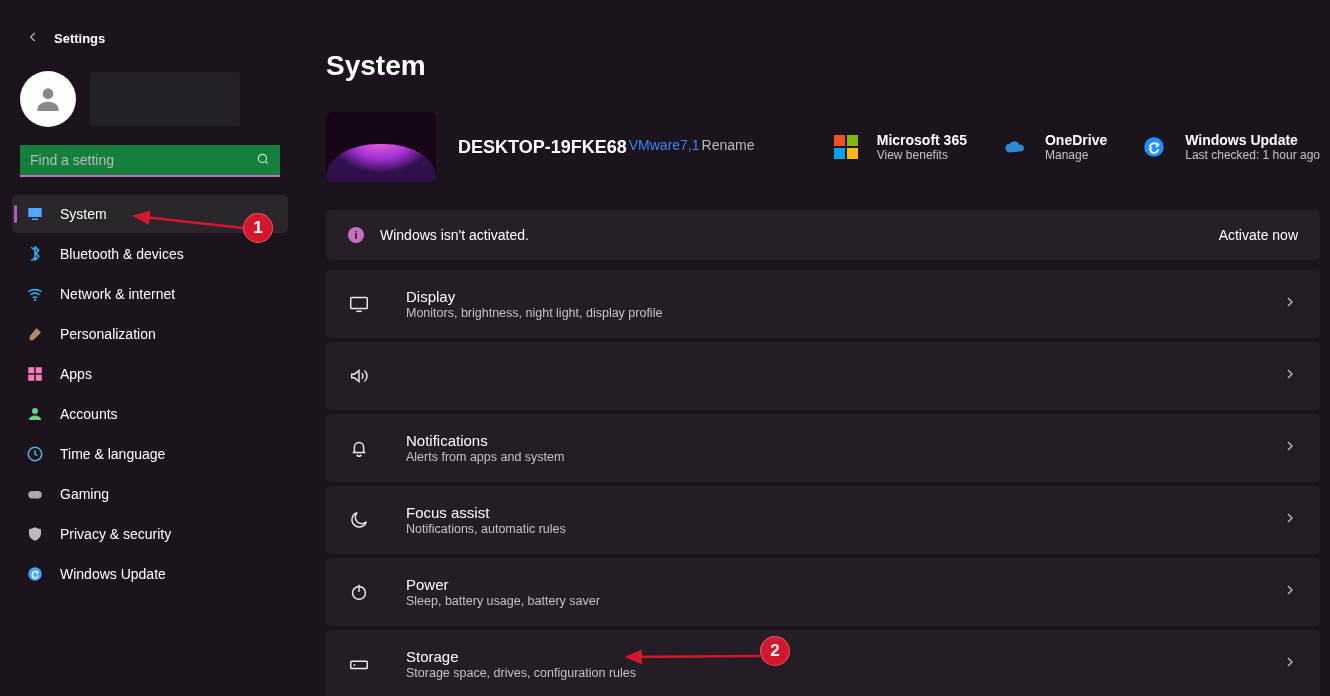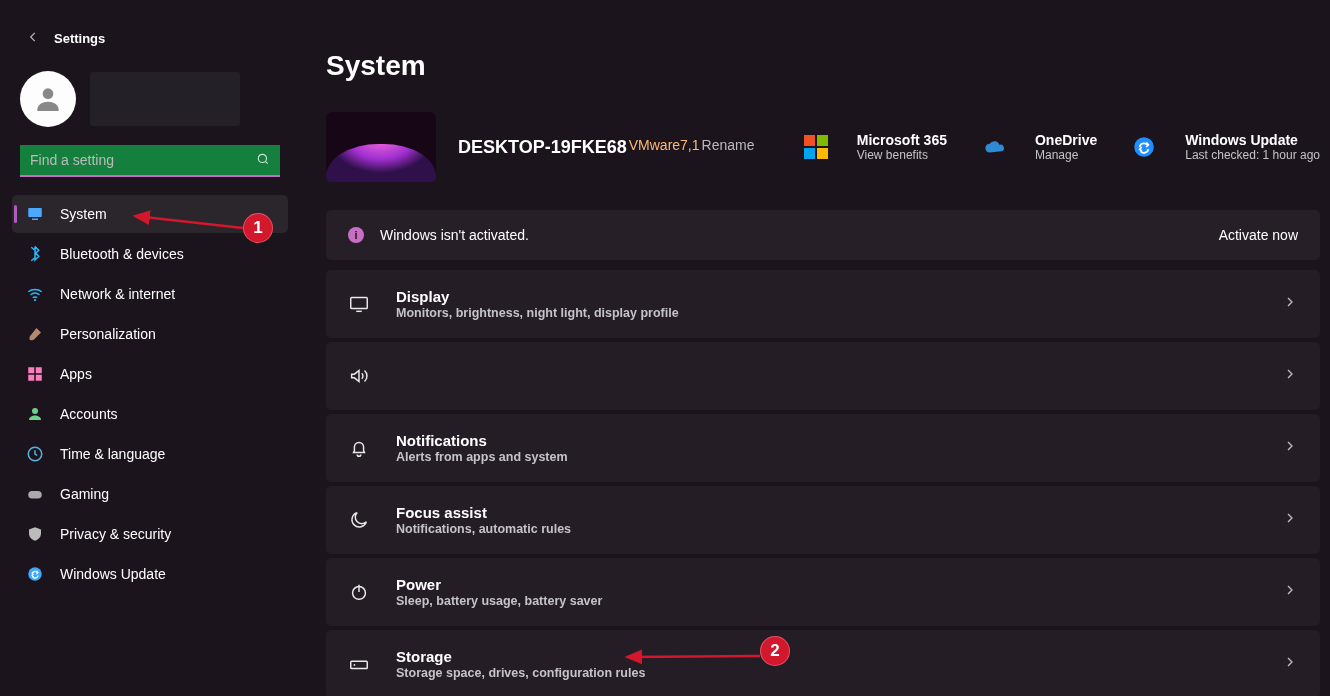--- a/index.html
+++ b/index.html
@@ -118,27 +118,27 @@
     position: relative;
   }
   .device-thumb::after {
     content:"";
     position:absolute; left:0; right:0; top:46%; bottom:0;
     border-radius: 55% 55% 6px 6px / 100% 100% 6px 6px;
     background: radial-gradient(60% 120% at 50% -20%, #ff6fe0 0%, #a02fd0 50%, #30104a 80%);
   }
   .device-info { display: flex; flex-direction: row; gap: 2px; }
   .device-name { font-size: 18px; font-weight: 700; }
-  .device-model { font-size: 14px; color: #fdba74; }
+  .device-model { font-size: 14px; color: #3b82f6; }
   .rename { font-size: 14px; color: #b9b9c0; cursor: pointer; }
 
   .spacer { flex: 1; }
 
   .pill {
-    display: flex; align-items: center; gap: 28px;
+    display: flex; align-items: center; gap: 18px;
     cursor: pointer;
   }
   .pill .pic {
     width: 26px; height: 26px; display: flex; align-items:center; justify-content:center;
     border-radius: 4px;
   }
   .pill .txts { display: flex; flex-direction: column; }
   .pill .t1 { font-size: 14px; font-weight: 600; }
   .pill .t2 { font-size: 12px; color: #c3c3c8; }
 
@@ -154,27 +154,26 @@
   .banner .info-dot {
     width: 16px; height: 16px; border-radius: 50%;
     background: #c86fc4;
     display: flex; align-items: center; justify-content: center;
     font-size: 11px; color: #1c141c; font-weight: 700;
   }
   .banner .right { margin-left: auto; cursor: pointer; }
 
   .list { display: flex; flex-direction: column; gap: 4px; }
   .row {
-    display: flex; align-items: center; gap: 26px;
+    display: flex; align-items: center; gap: 36px;
     height: 68px;
     padding: 0 22px;
     background: #241d25;
     border-radius: 5px;
     cursor: pointer;
-    font-weight: bold;
   }
   .row .ic { width: 22px; display:flex; align-items:center; justify-content:center; opacity:.9; }
   .row .txts { display: flex; flex-direction: column; gap: 1px; }
   .row .t1 { font-size: 15px; }
   .row .t2 { font-size: 12.5px; color: #c3c3c8; }
   .row .chev { margin-left: auto; opacity: .7; }
 
   
   .ann-circle {
     position: absolute; width: 30px; height: 30px;

